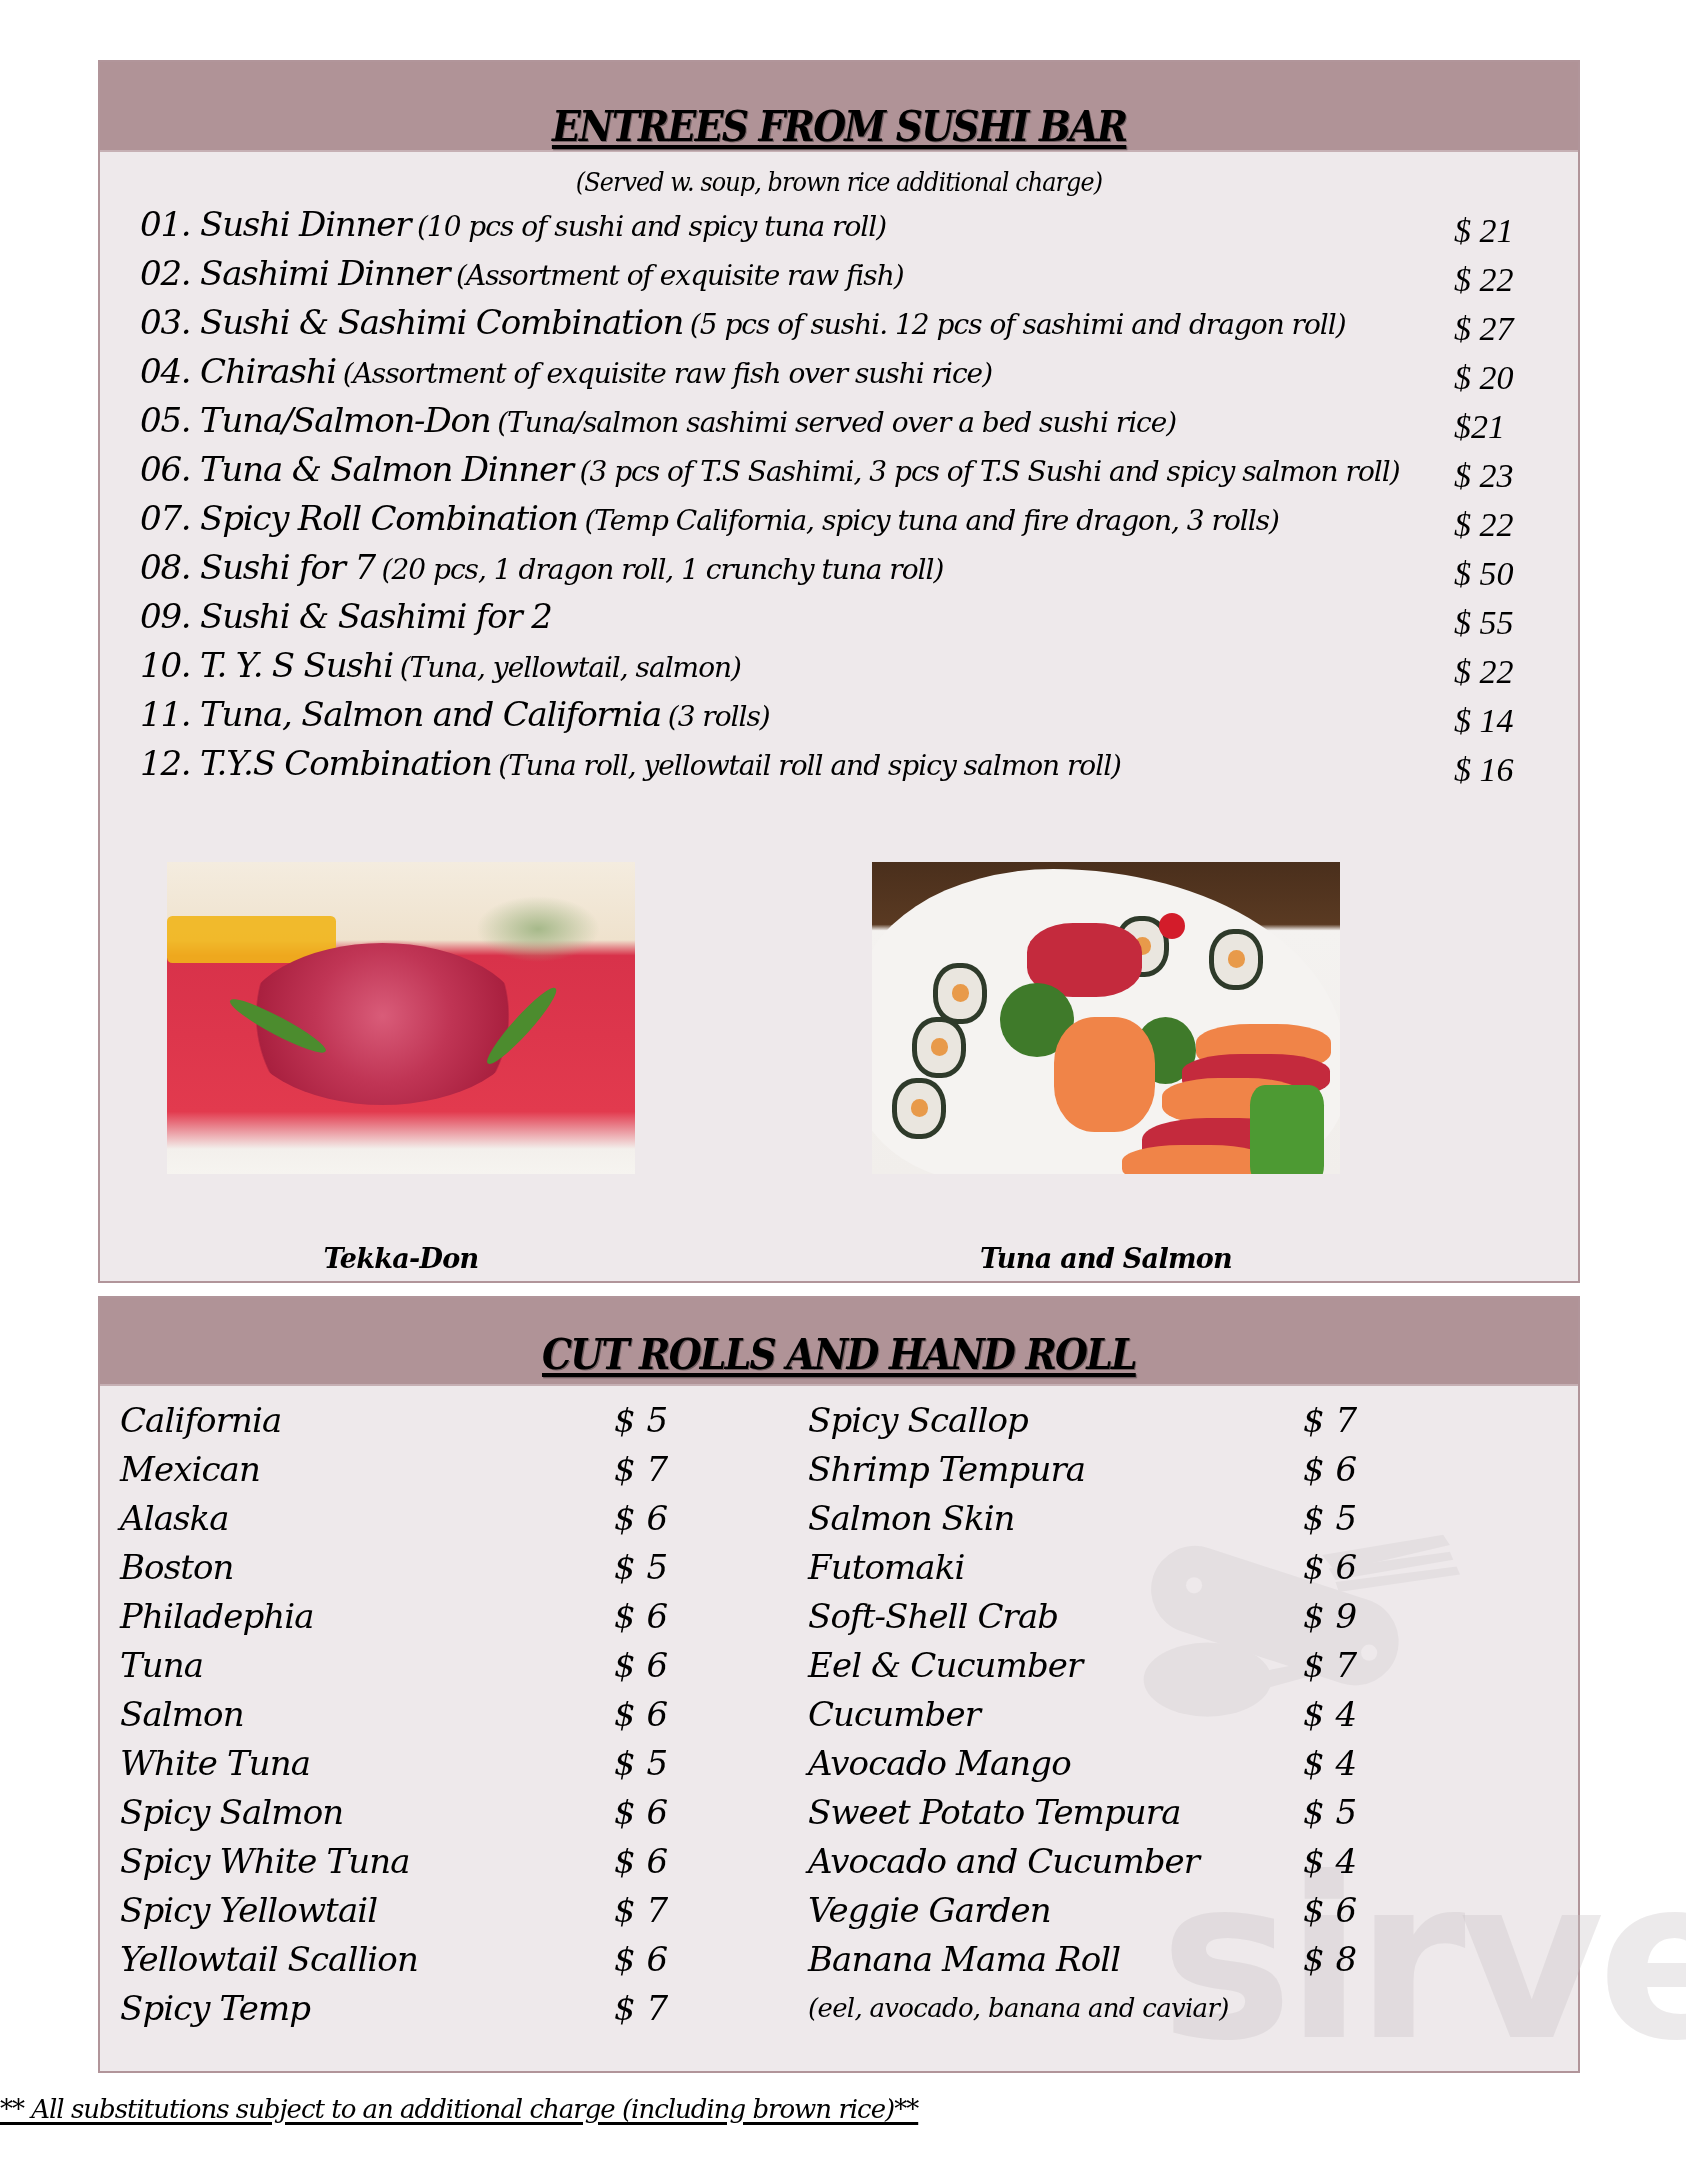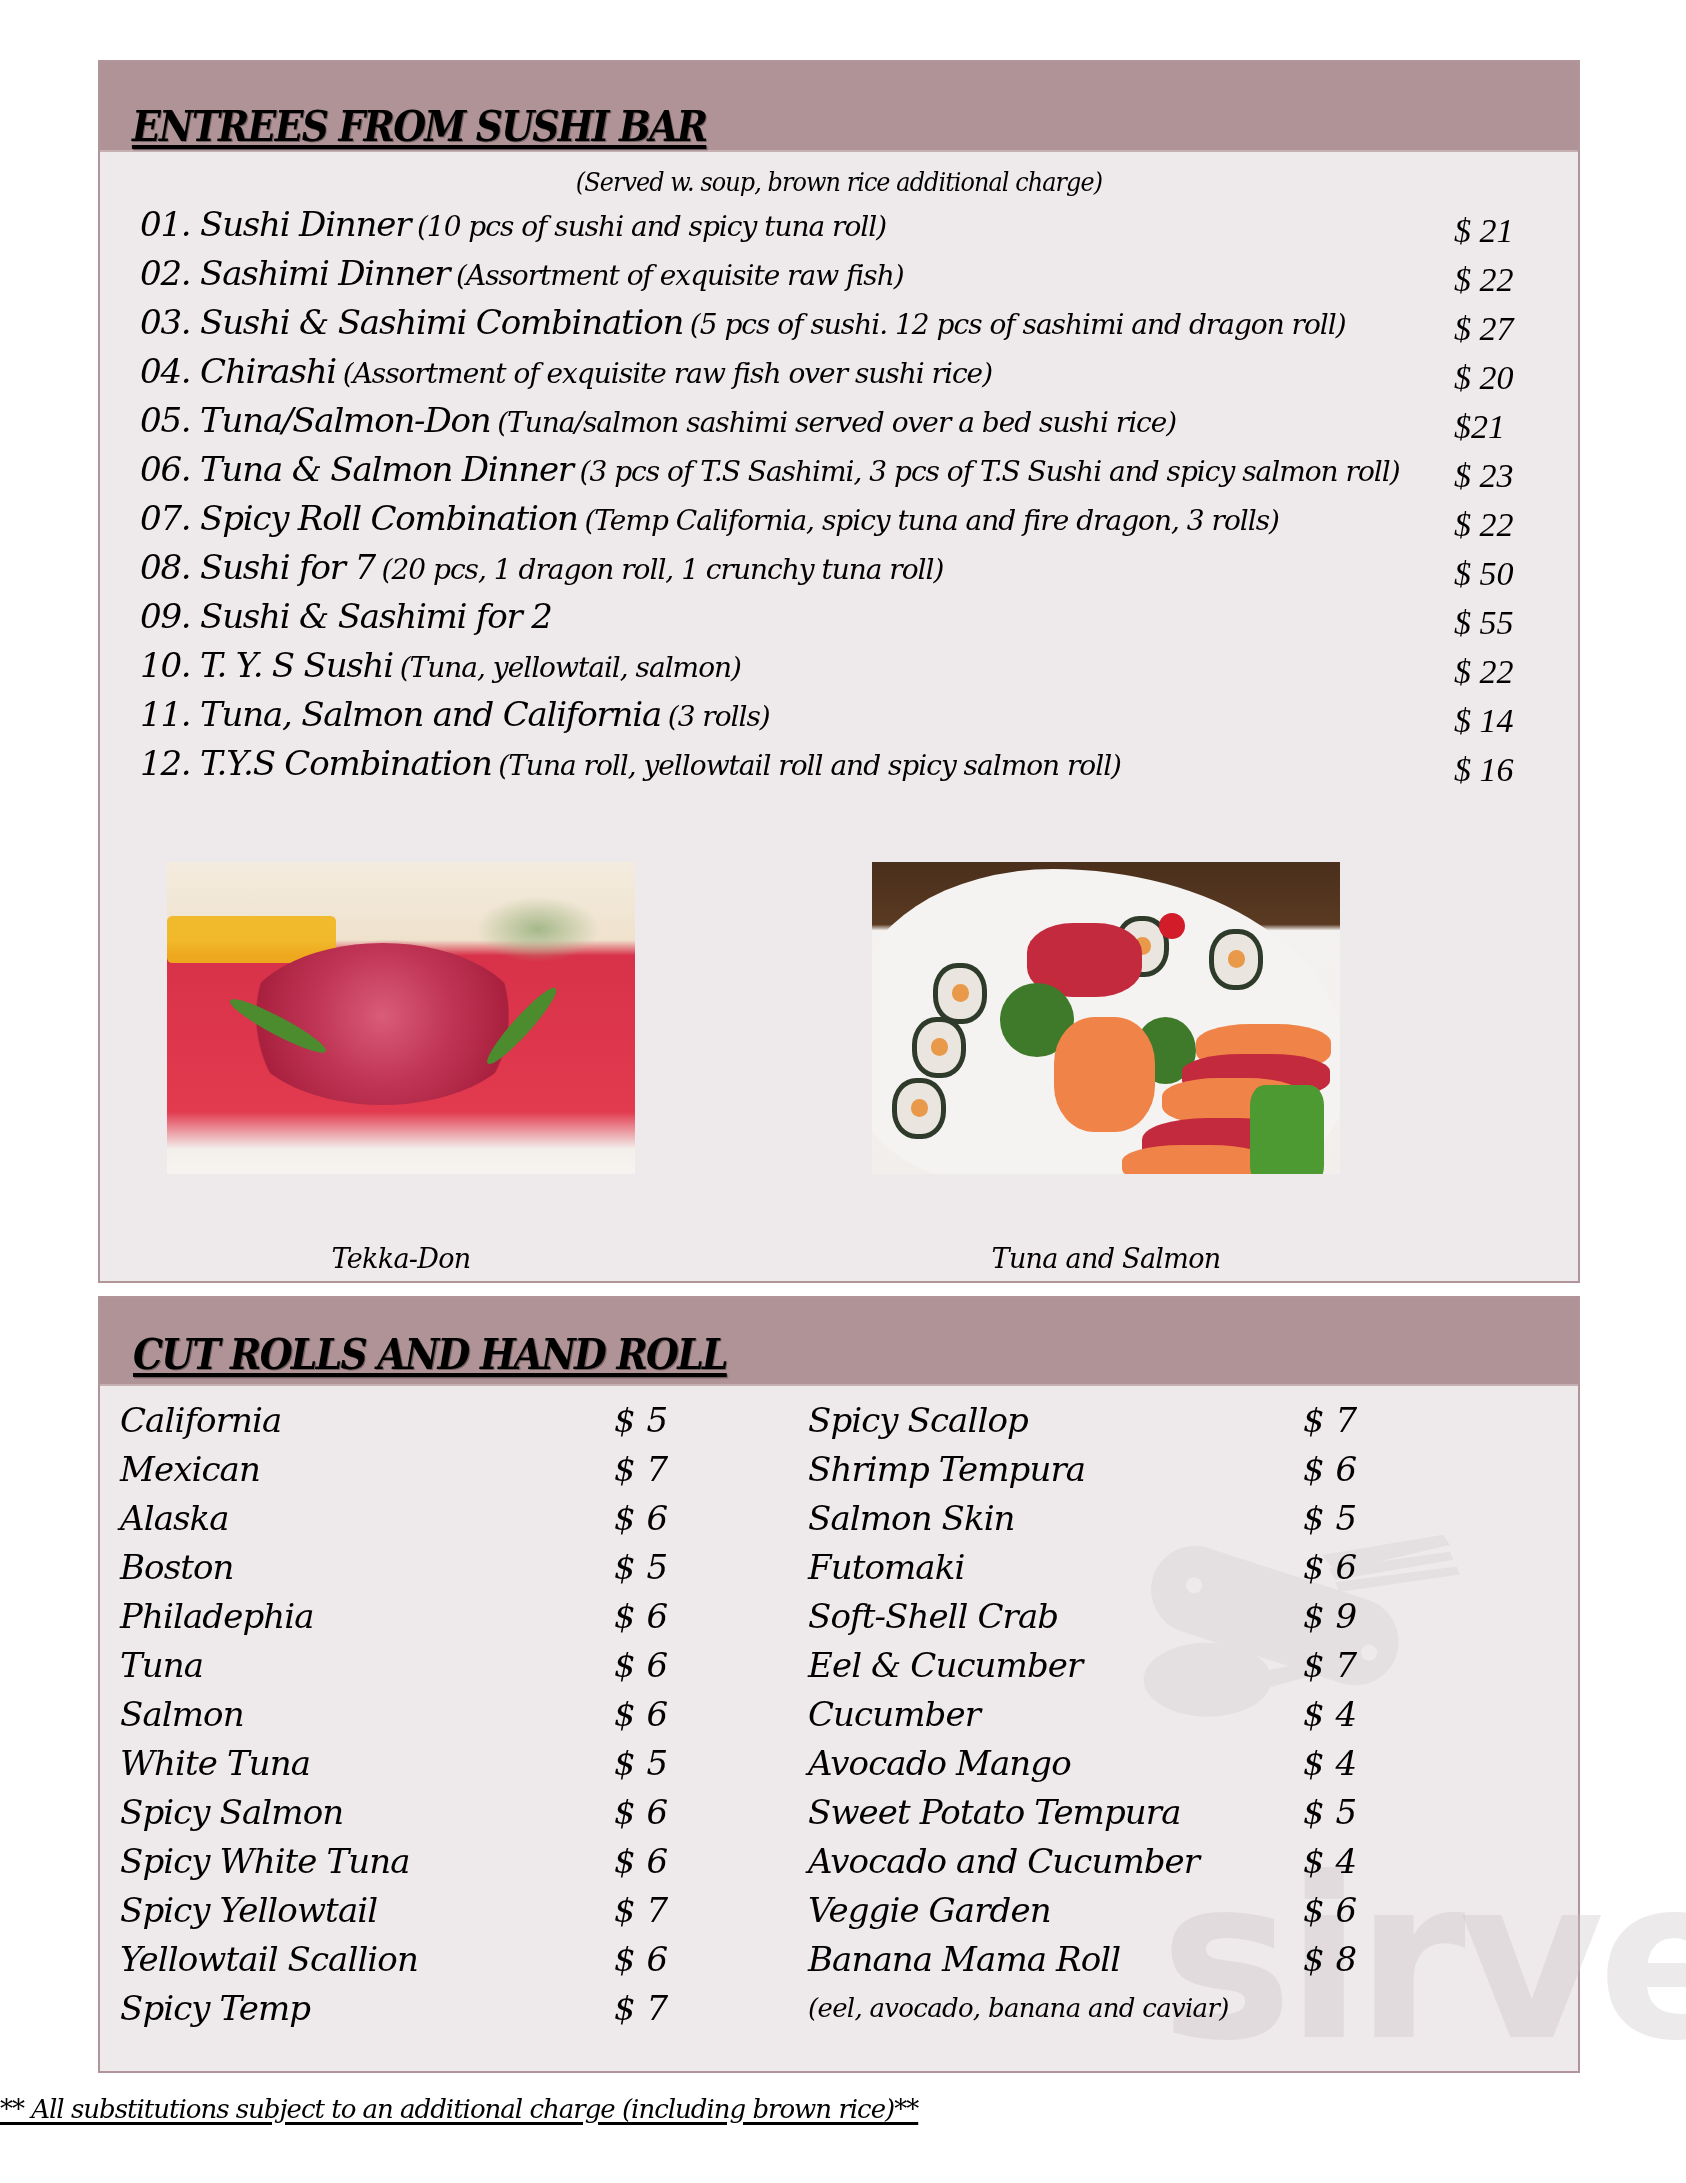--- a/index.html
+++ b/index.html
@@ -11,21 +11,21 @@
     }
     .panel {
       position: absolute; left: 98px; width: 1482px;
       background: #eee9eb; border: 2.7px solid #b1959a; box-sizing: border-box;
     }
     #panel-entrees { top: 60px; height: 1223px; }
     #panel-rolls { top: 1296px; height: 777px; }
     .panel-header {
       position: absolute; left: 0; top: 0; right: 0;
       background: #b09397; border-bottom: 2.7px solid #c6b0b4;
-      text-align: left;
+      text-align: center;
     }
     #panel-entrees .panel-header { height: 88px; }
     #panel-rolls .panel-header { height: 86px; }
     .section-title {
       display: inline-block; font-family: "DejaVu Serif", serif;
       font-style: italic; font-weight: bold; font-size: 42px;
       letter-spacing: -2px; transform: scaleX(0.9);
       text-decoration: underline; text-decoration-thickness: 4px;
       text-underline-offset: 4px; color: #000;
       text-shadow: 1.3px 1.3px 0 rgba(0,0,0,0.35);
@@ -75,21 +75,21 @@
     #photo-tuna-salmon .plate { position:absolute; left:-13.5px; top:6.7px; width:486px; height:317px; background:#f5f3f1; border-radius: 40% 60% 30% 30%; }
     #photo-tuna-salmon .roll { position:absolute; width:54px; height:61px; background:#eae6df; border-radius: 45%; border: 5.4px solid #2e3a2a; box-sizing: border-box; }
     #photo-tuna-salmon .roll::after { content:""; position:absolute; left:13.5px; top:16px; width:17.5px; height:17.5px; background:#e89a4a; border-radius:50%; }
     #photo-tuna-salmon .tuna { position:absolute; background:#c42a3d; border-radius: 40%; }
     #photo-tuna-salmon .salmon { position:absolute; background:#f08448; border-radius: 40%; }
     #photo-tuna-salmon .green { position:absolute; background:#3f7a2a; border-radius: 50%; }
     #photo-tuna-salmon .cherry { position:absolute; left:287px; top:51px; width:26px; height:26px; background:#d31c2a; border-radius:50%; }
 
     .caption {
       position: absolute; top: 1243px; font-style: italic; font-size: 27px;
-      letter-spacing: -0.7px; text-align: center; width: 468px;
+      letter-spacing: -0.7px; text-align: center; width: 468px; font-weight: bold;
     }
     #caption-tekka { left: 167px; }
     #caption-tuna-salmon { left: 872px; }
 
     .roll-col { position: absolute; top: 1400px; }
     #roll-col-left { left: 120px; width: 567px; }
     #roll-col-right { left: 808px; width: 567px; }
     .roll-row { position: relative; height: 49px; white-space: nowrap; }
     .roll-row .name { font-style: italic; font-size: 34px; letter-spacing: -0.9px; }
     .roll-row .price { position: absolute; top: 0; font-style: italic; font-size: 34px; }

